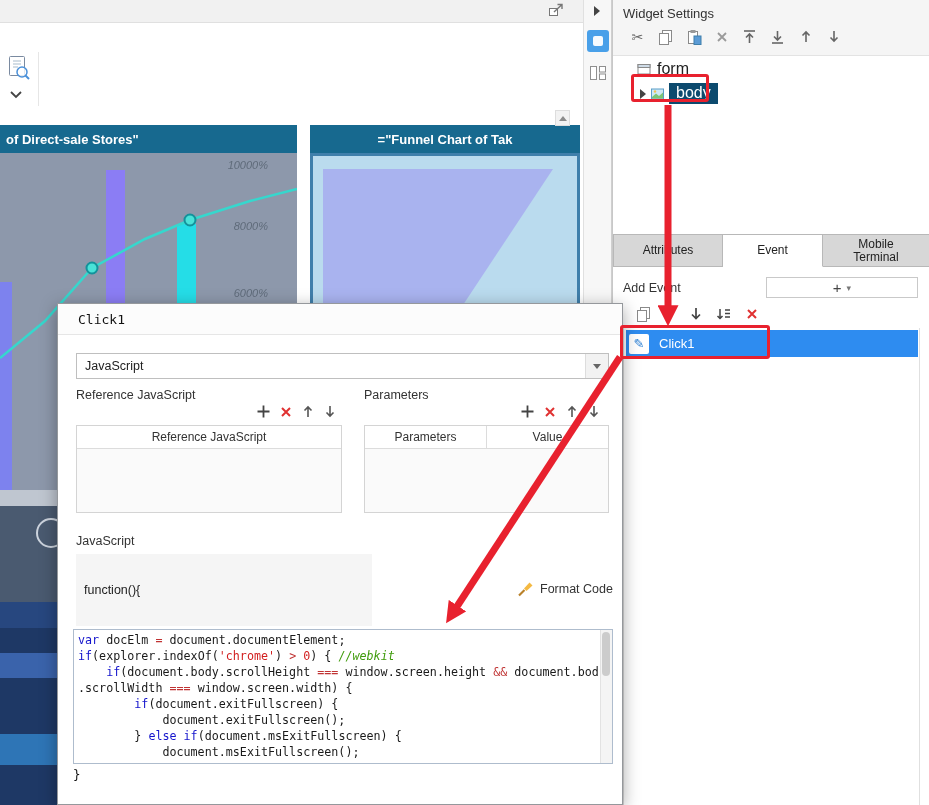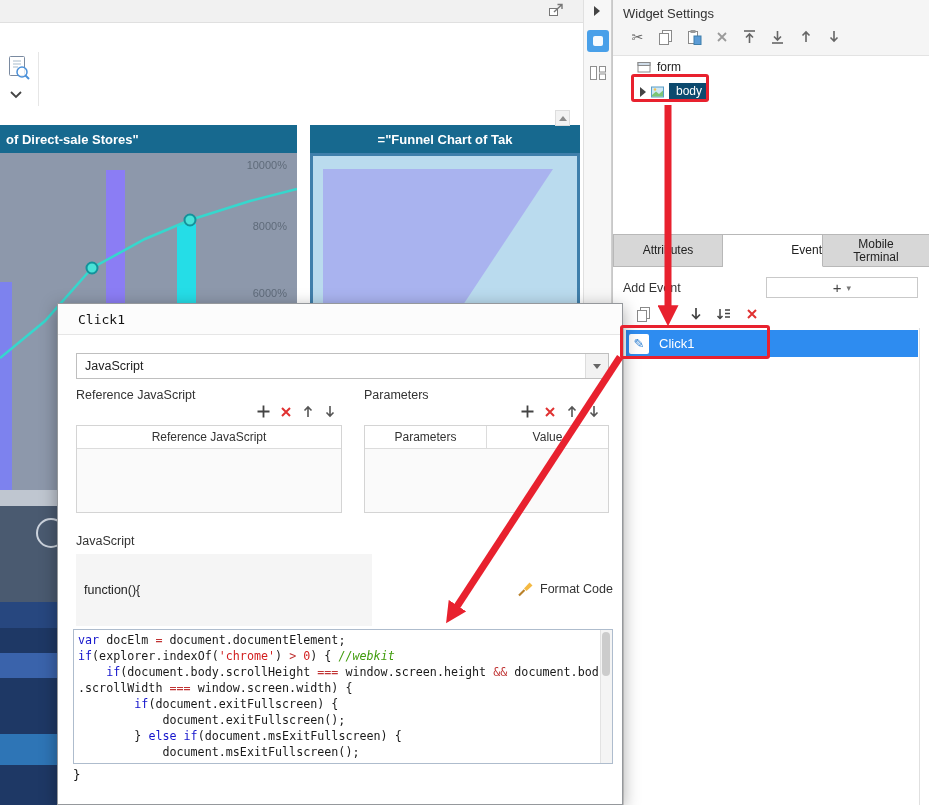--- a/index.html
+++ b/index.html
@@ -18,21 +18,21 @@
   .chart-header{height:28px;background:#17698f;color:#fff;display:flex;align-items:center;
                 font-weight:bold;font-size:13px;}
   .chart1-header{left:0;top:125px;width:297px;padding-left:6px;box-sizing:border-box;}
   .chart2-header{left:310px;top:125px;width:270px;justify-content:center;}
   .chart1-body{left:0;top:153px;width:297px;height:337px;background:#8d98ab;overflow:hidden;}
   .bar{position:absolute;bottom:0;}
   .bar-a{left:0;width:12px;height:208px;background:#7d82ee;}
   .bar-b{left:106px;width:19px;height:320px;background:#8b7df4;}
   .bar-c{left:177px;width:19px;height:266px;background:#25dde7;}
   .line-svg{position:absolute;left:0;top:0;}
-  .tick{position:absolute;right:10px;color:#5f6b7a;font-size:11px;}
+  .tick{position:absolute;right:29px;color:#5f6b7a;font-size:11px;font-style:italic;}
   .t1{top:6px}.t2{top:67px}.t3{top:134px}
   .chart2-body{left:310px;top:153px;width:270px;height:337px;background:#badbee;
                border:3px solid #3f7fab;box-sizing:border-box;overflow:hidden;}
   .under-strip{left:0;top:490px;width:580px;height:16px;background:#bfc6d0;}
   .slate-block{left:0;top:506px;width:580px;height:96px;background:#4a5a70;}
   .slate-circle{position:absolute;left:36px;top:12px;width:26px;height:26px;border:2px solid #ccd3dd;border-radius:50%;}
   .ies2{position:absolute;left:26px;top:48px;color:#aeb6c3;font-size:12px;margin-top:46px;}
   .dark-block{left:0;top:602px;width:580px;height:203px;background:#1e3865;}
   .dk-row{position:absolute;left:0;width:100%;}
   .r0{top:0;height:26px;background:#27477f;}
@@ -53,31 +53,31 @@
   .tool-widget .inner{width:10px;height:10px;background:#fff;border-radius:2px;opacity:.95;}
   .tool-layout{top:62px;}
 
   
   .right-panel{left:612px;top:0;width:317px;height:805px;background:#fff;border-left:1px solid #c8c8c8;box-sizing:border-box;}
   .panel-head-bg{position:absolute;left:0;top:0;width:100%;height:55px;background:#f5f5f5;border-bottom:1px solid #e3e3e3;}
   .panel-title{position:absolute;left:10px;top:6px;font-size:13px;color:#333;}
   .panel-toolbar{position:absolute;left:16px;top:28px;display:flex;gap:11px;align-items:center;}
   .pt-icon{width:17px;height:17px;display:flex;align-items:center;justify-content:center;
            font-family:"DejaVu Sans",sans-serif;font-size:14px;color:#666;cursor:pointer;}
-  .tree-row{position:absolute;display:flex;gap:6px;align-items:center;font-size:12px;cursor:pointer;}
+  .tree-row{position:absolute;display:flex;gap:6px;align-items:center;font-size:16px;cursor:pointer;}
   .tree-form{left:24px;top:60px;}
   .tree-body{left:27px;top:83px;gap:5px;}
   .body-chip{background:#0c4a6e;color:#fff;padding:1px 7px 2px;}
   .tabs{position:absolute;left:0;top:234px;width:317px;height:33px;display:flex;}
   .tab{box-sizing:border-box;border:1px solid #b8b8b8;border-left:none;background:#d7d7d7;
        display:flex;align-items:center;justify-content:center;text-align:center;
        font-size:12px;line-height:13px;cursor:pointer;}
   .tab:first-child{border-left:1px solid #b8b8b8;}
   .tab-attr{width:110px}.tab-event{width:100px}.tab-mobile{width:107px;padding:0 14px;}
-  .tab.selected{background:#fff;border-bottom-color:#fff;justify-content:flex-end;}
+  .tab.selected{background:#fff;border-bottom-color:#fff;}
   .add-event-label{position:absolute;left:10px;top:281px;font-size:12.5px;color:#333;}
   .add-event-btn{position:absolute;left:153px;top:277px;width:152px;height:21px;border:1px solid #c9c9c9;
                  background:#fff;box-sizing:border-box;display:flex;align-items:center;justify-content:center;gap:5px;cursor:pointer;}
   .add-event-btn .plus{font-size:15px;color:#444;line-height:1;}
   .add-event-btn .caret{font-size:9px;color:#777;}
   .et-icon{position:absolute;top:305px;width:18px;height:18px;display:flex;align-items:center;justify-content:center;cursor:pointer;}
   .et-copy{left:22px}.et-down{left:74px}.et-sort{left:101px}.et-x{left:130px}
   .event-listbox{position:absolute;left:10px;top:328px;width:297px;height:477px;background:#fff;
                  border-left:1px solid #d8d8d8;border-right:1px solid #e0e0e0;box-sizing:border-box;}
   .event-item{position:absolute;left:13px;top:330px;width:292px;height:27px;background:#2e8cf0;

